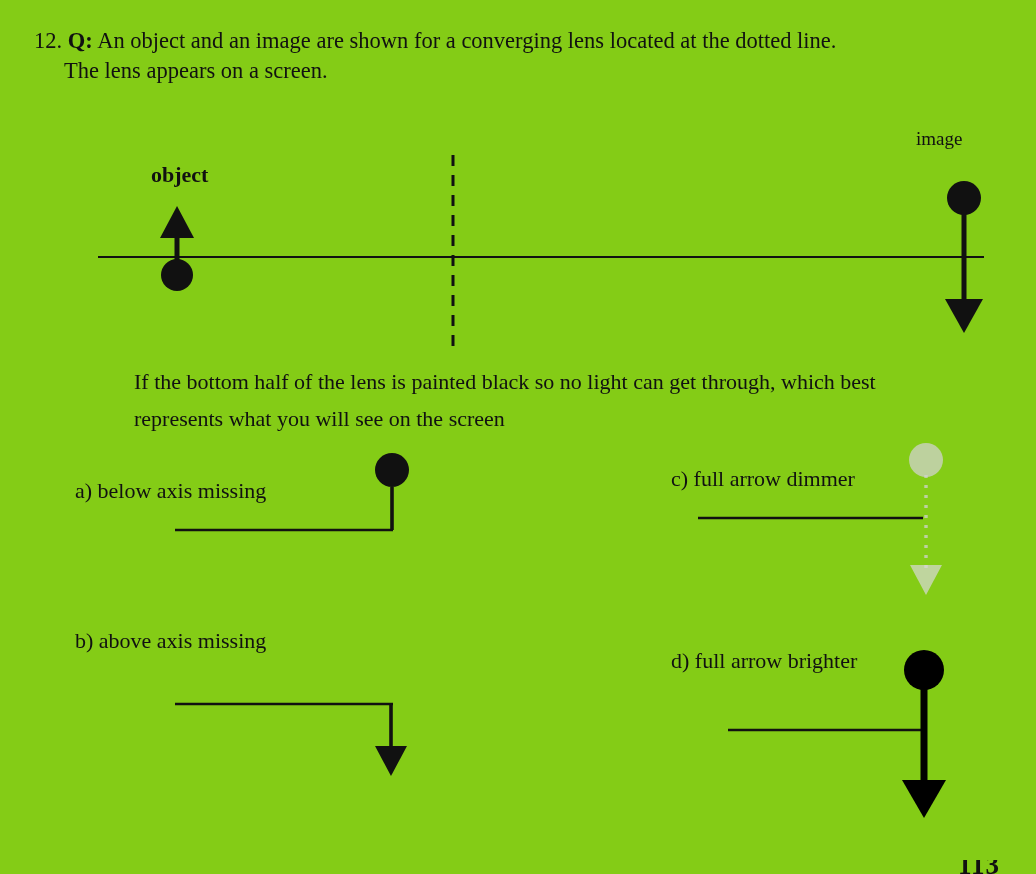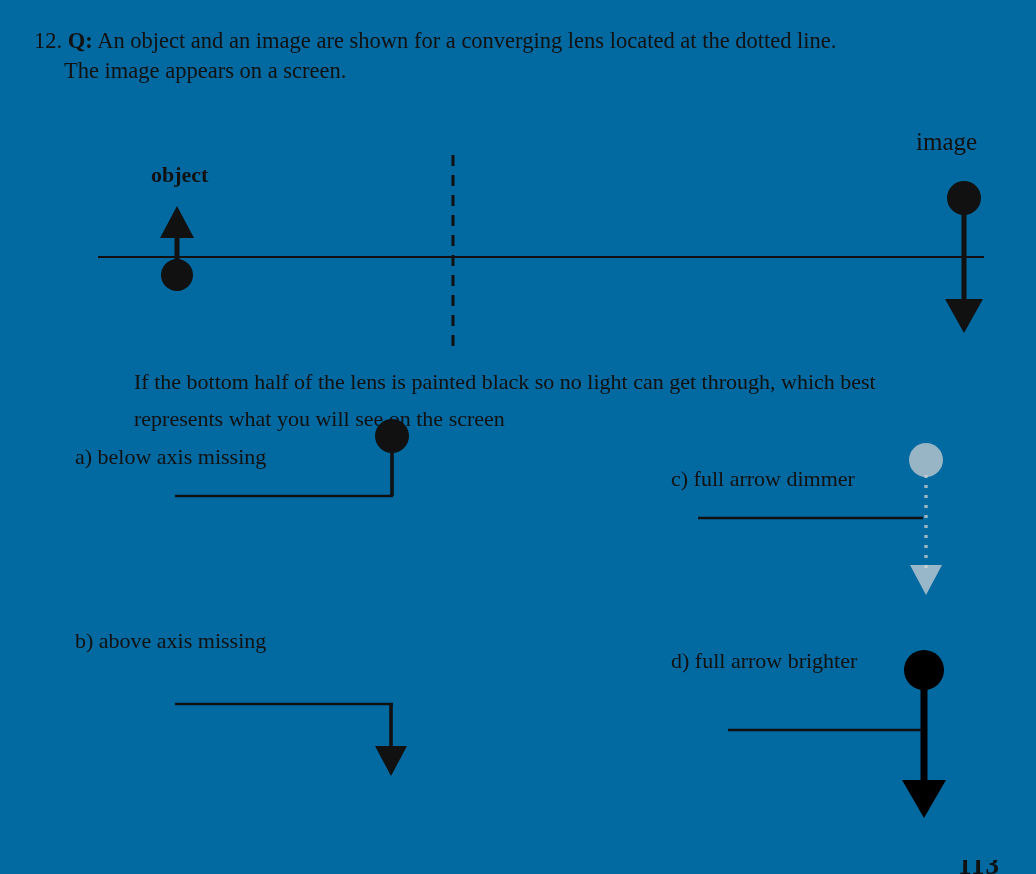--- a/index.html
+++ b/index.html
@@ -15,21 +15,21 @@
     font-family: "Liberation Serif", "DejaVu Serif", serif;
     color: #111111;
     -webkit-font-smoothing: antialiased;
   }
 
   .page {
     position: absolute;
     inset: 0;
     width: 1036px;
     height: 874px;
-    background: #0369a1;
+    background: #84cc16;
   }
 
   
   .qblock {
     position: absolute;
     left: 34px;
     top: 26px;
     width: 960px;
     font-size: 22.5px;
     line-height: 30px;
@@ -66,33 +66,33 @@
     position: absolute;
     left: 151px;
     top: 52px;
     font-size: 22px;
     font-weight: bold;
   }
   .label-image {
     position: absolute;
     left: 916px;
     top: 18px;
-    font-size: 25px;
+    font-size: 19px;
   }
 
   
   .opt {
     position: absolute;
   }
   .opt-text {
     position: absolute;
     font-size: 22px;
     white-space: nowrap;
   }
-  .opt-a { left: 0; top: 408px; width: 520px; height: 180px; }
+  .opt-a { left: 0; top: 442px; width: 520px; height: 180px; }
   .opt-b { left: 0; top: 620px; width: 520px; height: 200px; }
   .opt-c { left: 520px; top: 430px; width: 516px; height: 180px; }
   .opt-d { left: 520px; top: 640px; width: 516px; height: 200px; }
 
   .opt-a .opt-text { left: 75px; top: 36px; }
   .opt-b .opt-text { left: 75px; top: 8px; }
   .opt-c .opt-text { left: 151px; top: 36px; }
   .opt-d .opt-text { left: 151px; top: 8px; }
 
   .svgwrap { position: absolute; left: 0; top: 0; }
@@ -119,21 +119,21 @@
 </style>
 </head>
 <body>
 
 <div class="page">
 
   <div class="qblock">
     <span class="qnum">12.</span>
     <span class="qlabel">Q:</span>
     <span>An object and an image are shown for a converging lens located at the dotted line.</span>
-    <span class="qbody-line2">The image appears on a screen.</span>
+    <span class="qbody-line2">The lens appears on a screen.</span>
   </div>
 
   <div class="diagram">
 
     <span class="label-object">object</span>
     <span class="label-image">image</span>
 
     <svg class="svgwrap" width="1036" height="255" viewBox="0 0 1036 255">
 
       <line x1="98" y1="147" x2="984" y2="147" stroke="#111111" stroke-width="2.2" stroke-linecap="butt"></line>

